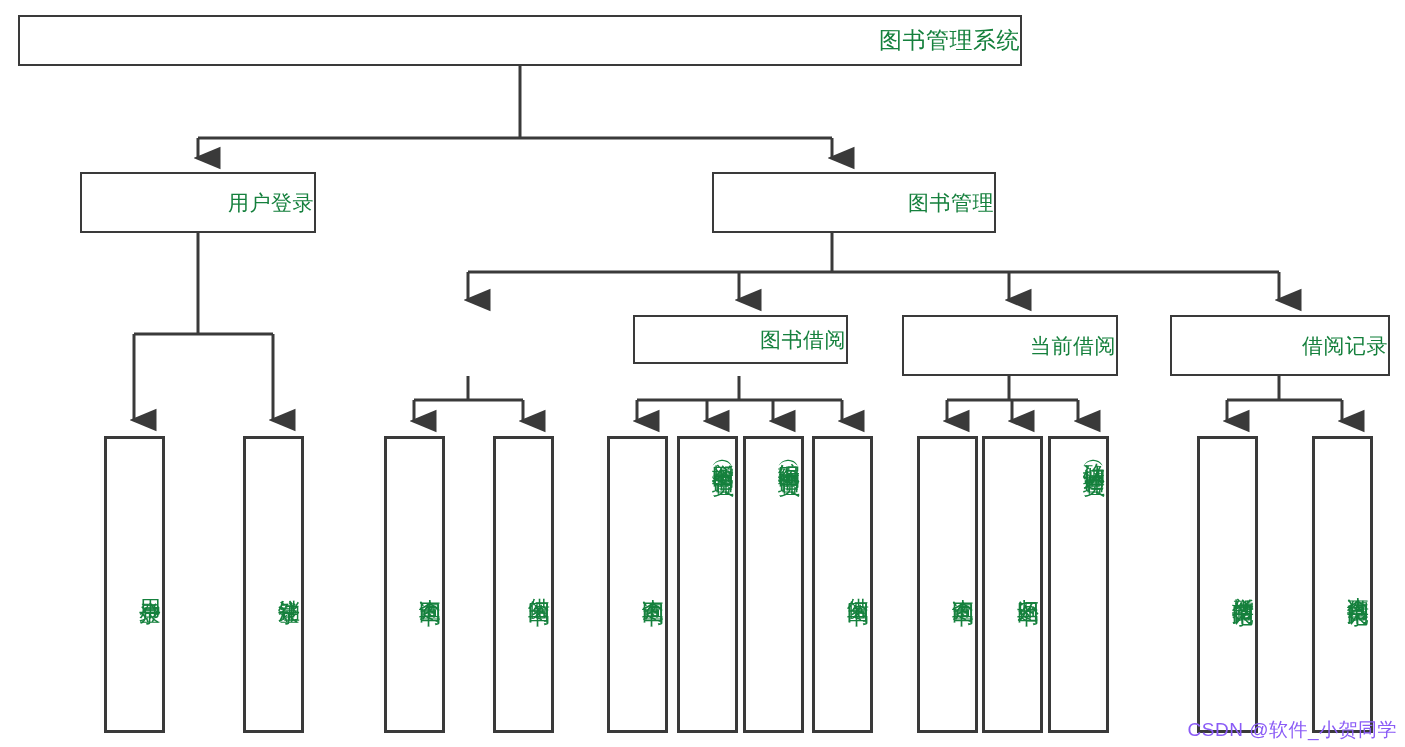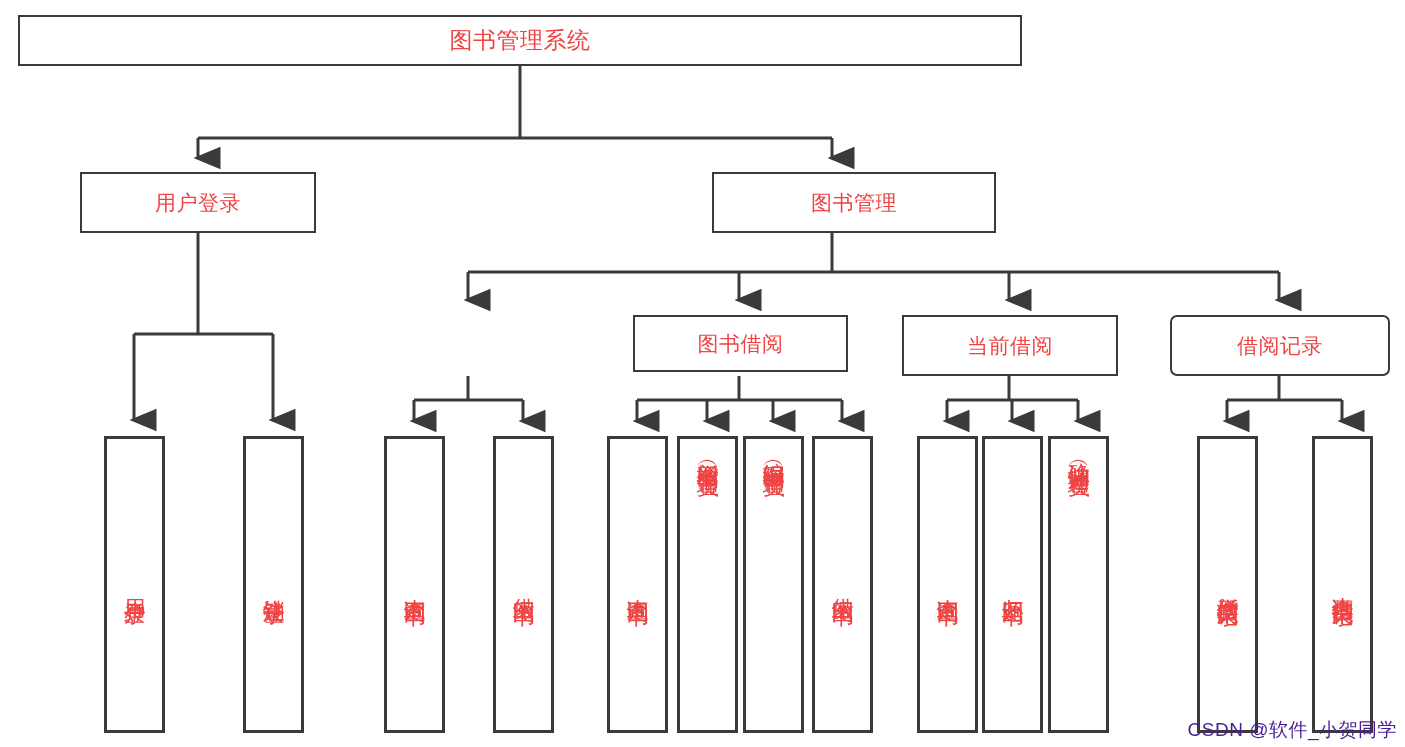--- a/index.html
+++ b/index.html
@@ -25,22 +25,22 @@
     height: 747px;
     pointer-events: none;
   }
   .node {
     position: absolute;
     box-sizing: border-box;
     border: 2px solid #3a3a3a;
     background: #ffffff;
     display: flex;
     align-items: center;
-    justify-content: center;
-    color: #ef4444;
+    justify-content: flex-end;
+    color: #15803d;
   }
   .node-label {
     display: block;
     text-align: center;
     line-height: 1.02;
     letter-spacing: 0.5px;
   }
   
   .lvl-root { font-size: 23px; }
   
@@ -57,21 +57,21 @@
     line-height: 1.12;
     letter-spacing: 2px;
     white-space: nowrap;
   }
   .leaf-top .node-label { align-self: flex-start; margin-top: 6px; }
   .watermark {
     position: absolute;
     right: 8px;
     bottom: 4px;
     font-size: 19px;
-    color: #4c1d95;
+    color: #8b5cf6;
     white-space: nowrap;
     letter-spacing: 0.5px;
   }
 </style>
 </head>
 <body>
 
 <div id="canvas">
 
   <svg id="wires" viewBox="0 0 1405 747">
@@ -128,27 +128,27 @@
     <span class="node-label">图书管理系统</span>
   </div>
 
   <div class="node lvl-1" style="left:80px; top:172px; width:236px; height:61px;">
     <span class="node-label">用户登录</span>
   </div>
   <div class="node lvl-1" style="left:712px; top:172px; width:284px; height:61px;">
     <span class="node-label">图书管理</span>
   </div>
 
-  <div class="node lvl-2" style="left:633px; top:315px; width:215px; height:57px;">
+  <div class="node lvl-2" style="left:633px; top:315px; width:215px; height:49px;">
     <span class="node-label">图书借阅</span>
   </div>
   <div class="node lvl-2" style="left:902px; top:315px; width:216px; height:61px;">
     <span class="node-label">当前借阅</span>
   </div>
-  <div class="node lvl-2" style="left:1170px; top:315px; width:220px; height:61px;border-radius:7px;">
+  <div class="node lvl-2" style="left:1170px; top:315px; width:220px; height:61px;">
     <span class="node-label">借阅记录</span>
   </div>
 
   <div class="node leaf" style="left:104px; top:436px; width:61px; height:297px;">
     <span class="node-label">用户登录</span>
   </div>
   <div class="node leaf" style="left:243px; top:436px; width:61px; height:297px;">
     <span class="node-label">注销登录</span>
   </div>
 

